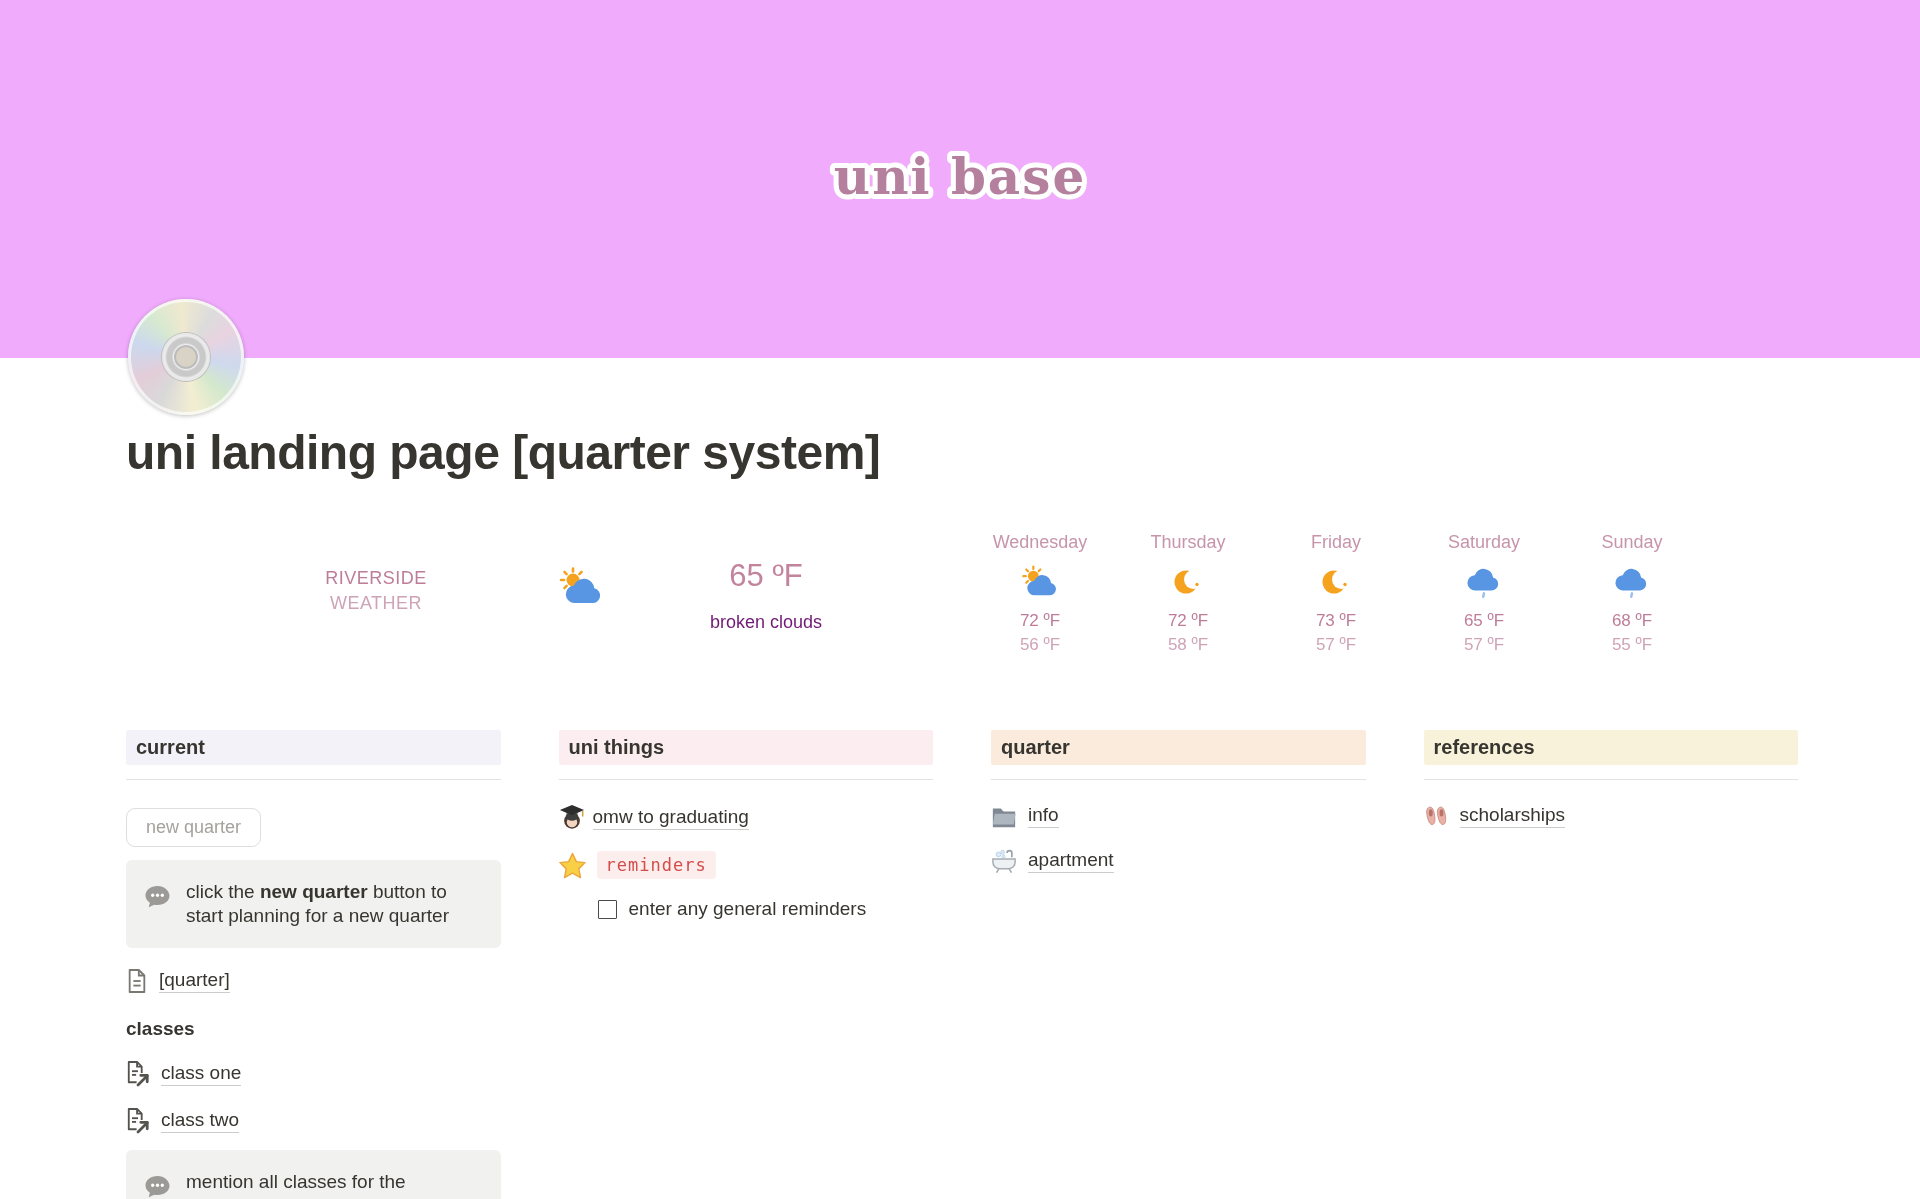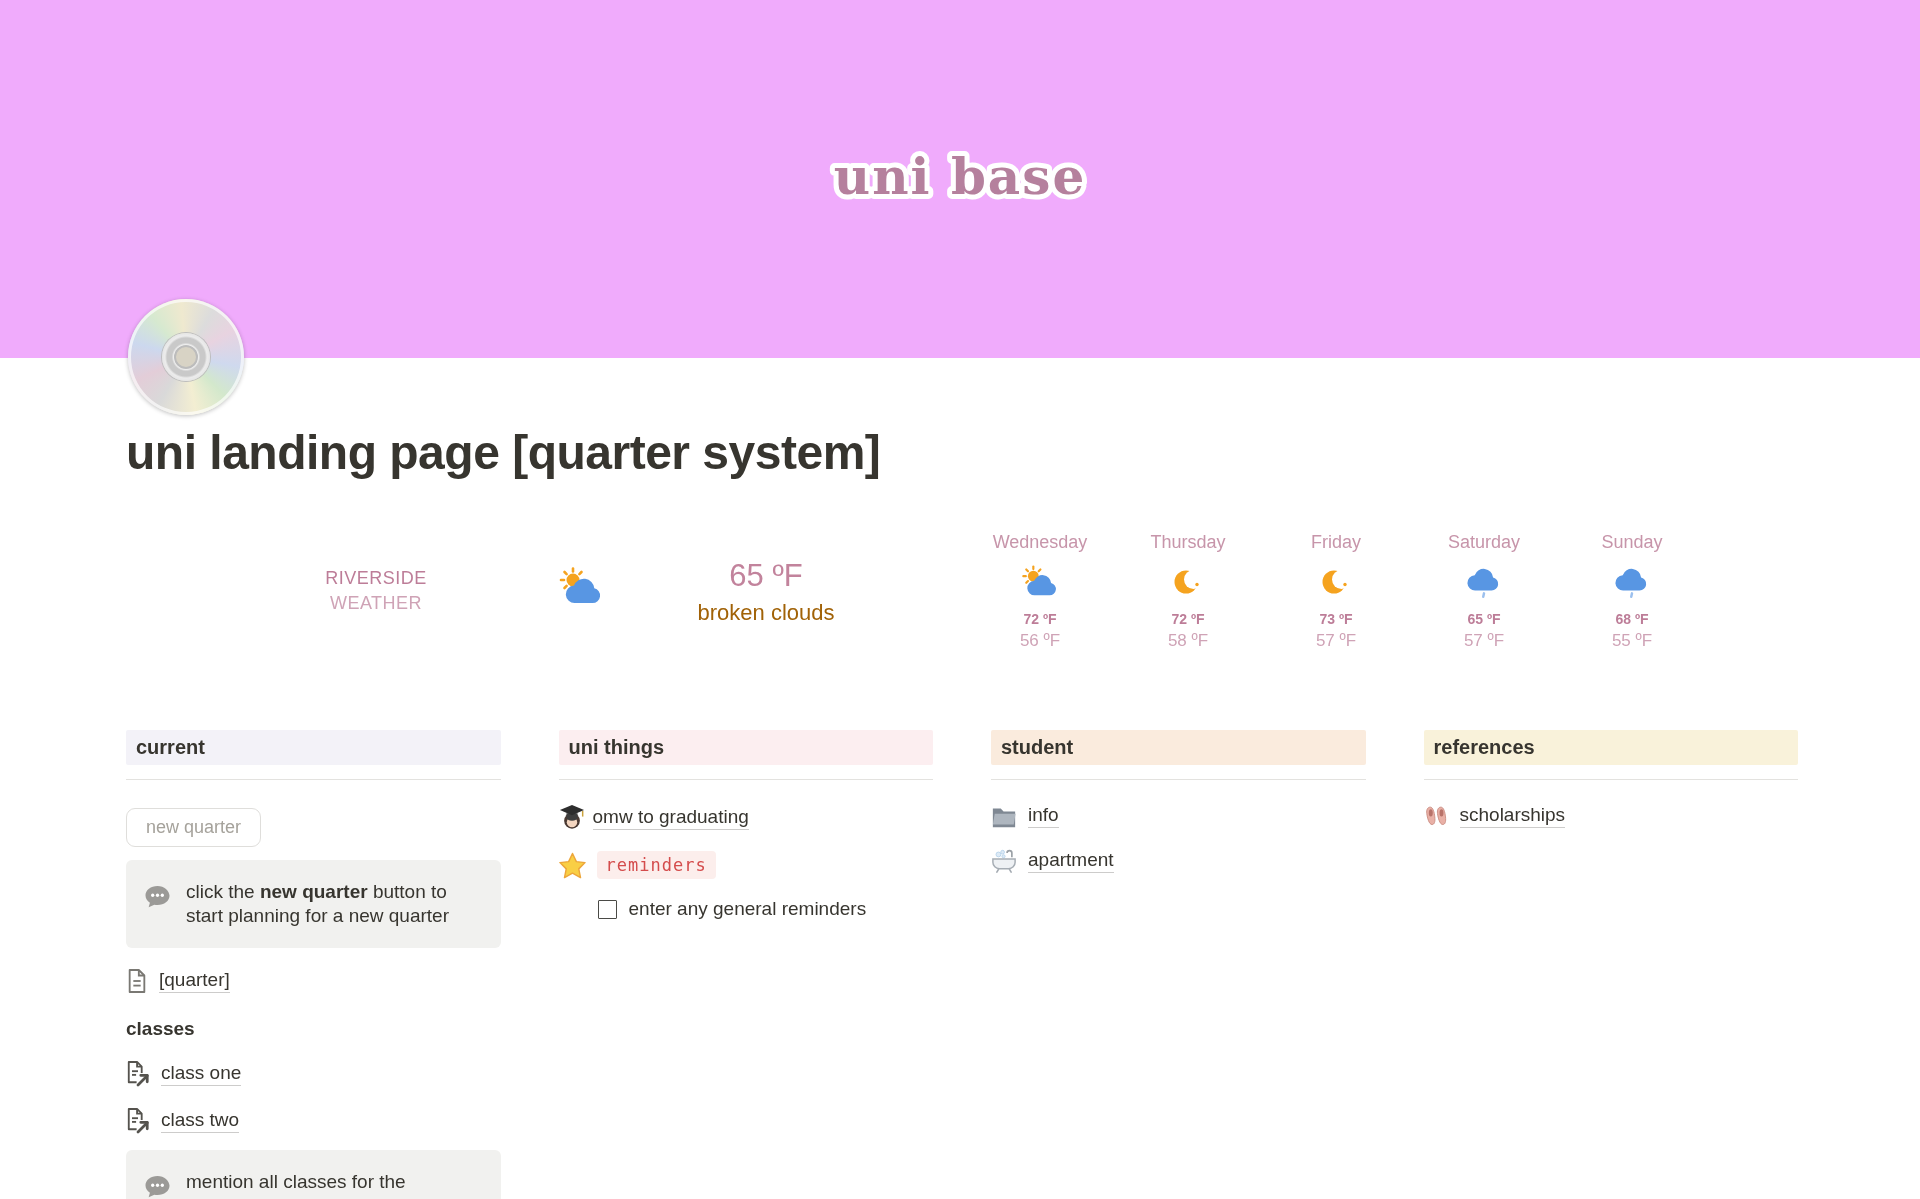--- a/index.html
+++ b/index.html
@@ -28,26 +28,26 @@
 
   
   .weather { margin-top:52px; display:flex; align-items:flex-start; height:136px; }
   .w-spacer { width:130px; }
   .w-loc { width:240px; text-align:center; padding-top:36px; }
   .loc1 { font-size:18px; font-weight:400; color:#bd7d98; letter-spacing:.5px; }
   .loc2 { font-size:18px; color:#cfa3b6; letter-spacing:.5px; margin-top:4px; }
   .w-icon { width:110px; margin-left:30px; text-align:center; padding-top:34px; }
   .w-now { width:260px; text-align:center; padding-top:26px; }
   .temp-big { font-size:31px; color:#c2839c; }
-  .cond { font-size:22px; color:#a16207; margin-top:6px; }
+  .cond { font-size:18px; color:#701a75; margin-top:18px; }
   .w-days { width:740px; margin-left:70px; display:flex; }
   .day { width:148px; text-align:center; }
   .day-name { font-size:18px; color:#c795aa; }
   .day-icon { height:46px; display:flex; align-items:center; justify-content:center; margin-top:6px; }
-  .day-high { font-size:14px; font-weight:700; color:#bd7d98; margin-top:6px; }
+  .day-high { font-size:17px; font-weight:400; color:#bd7d98; margin-top:6px; }
   .day-low  { font-size:17px; color:#cfa3b6; margin-top:4px; }
 
   
   .cols { margin-top:62px; display:flex; gap:58px; }
   .col { flex:1; min-width:0; }
   .col-header { font-size:20px; font-weight:700; padding:6px 10px; border-radius:2px; }
   .hdr-current    { background:#f3f2f8; }
   .hdr-uni-things { background:#fceef0; }
   .hdr-student    { background:#faebdd; }
   .hdr-references { background:#f9f2da; }
@@ -293,21 +293,21 @@
         <span class="code-tag">reminders</span>
       </div>
 
       <div class="todo-row">
         <span class="checkbox"></span>
         <span class="todo-label">enter any general reminders</span>
       </div>
     </div>
 
     <div class="col">
-      <div class="col-header hdr-student">student</div>
+      <div class="col-header hdr-student">quarter</div>
       <div class="col-divider"></div>
 
       <div class="row" style="margin-top:24px;">
         <span class="ic">
           <svg width="26" height="23" viewBox="0 0 28 24">
             <path d="M2,3.5 h8.5 l3,3 H26 v17 H2 z" fill="#7f8893"></path>
             <polygon points="4,9 26.5,9 24.5,20.5 2,20.5" fill="#aeb6bf"></polygon>
           </svg>
         </span>
         <a class="nlink">info</a>

